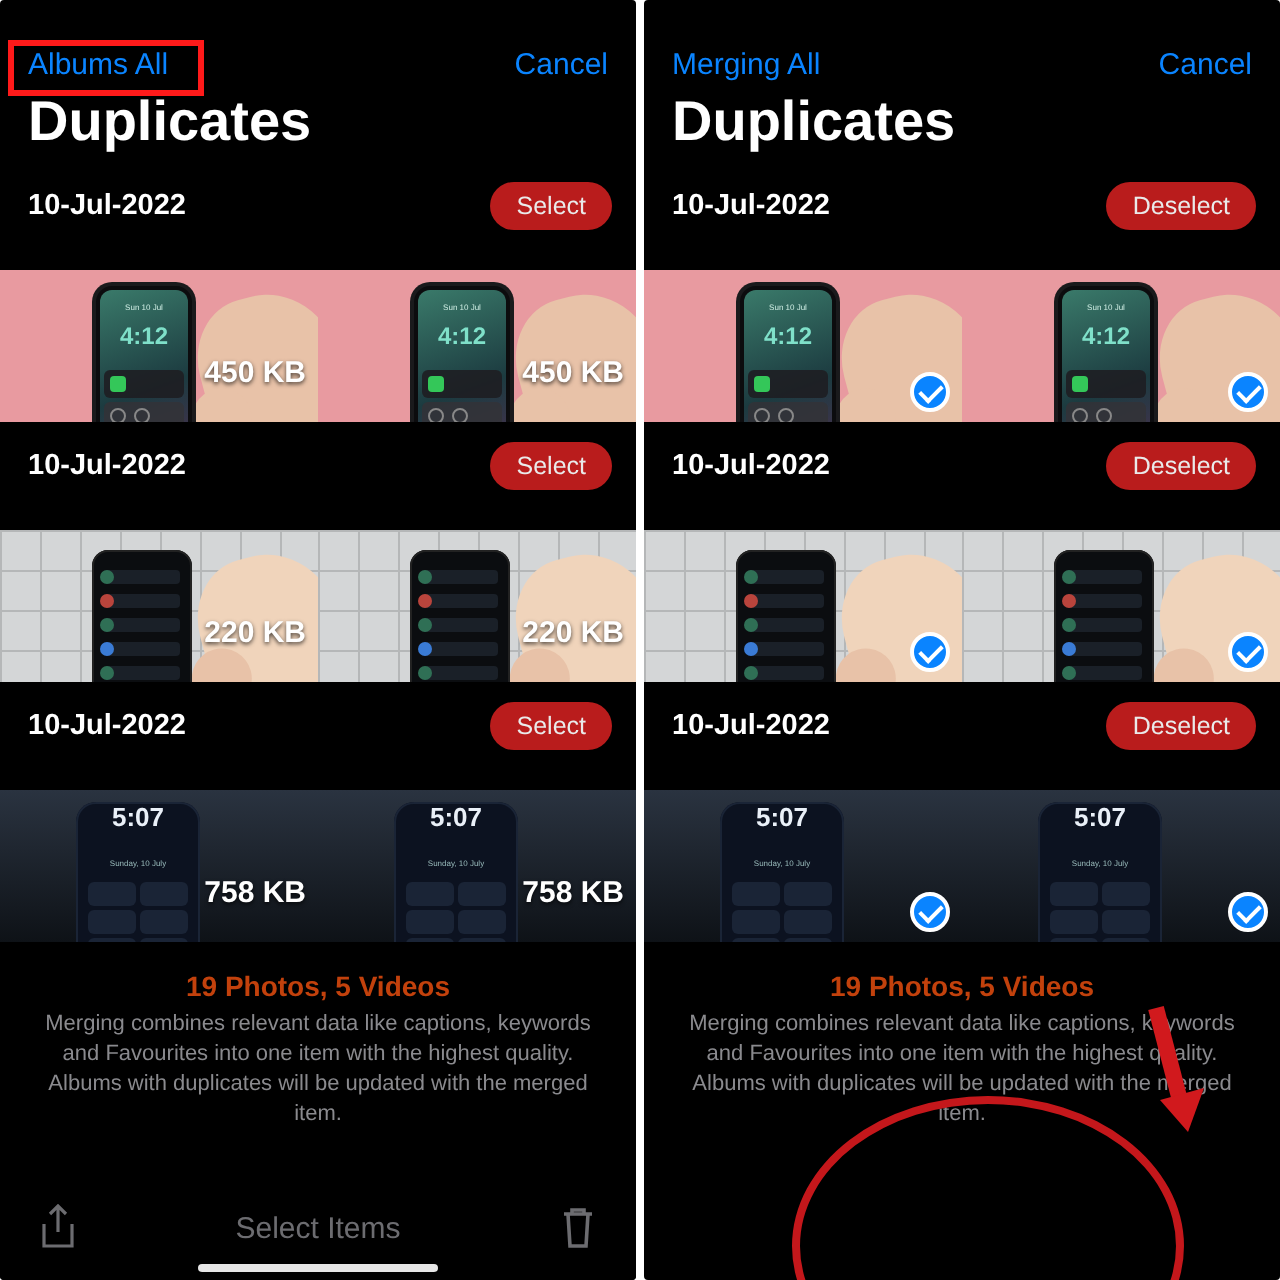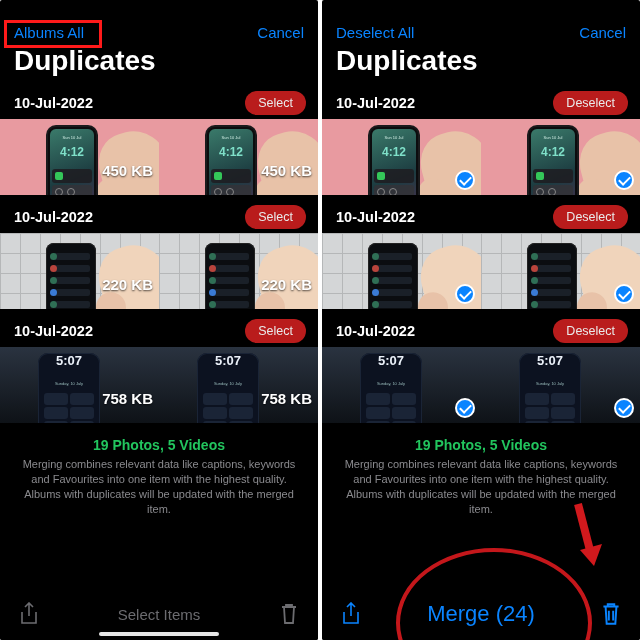--- a/index.html
+++ b/index.html
@@ -51,21 +51,21 @@
     font-weight: 700;
     padding: 0 14px 8px 14px;
   }
   .group {
     padding: 0 0 4px 0;
   }
   .group-header {
     display: flex;
     justify-content: space-between;
     align-items: center;
-    padding: 6px 12px 4px 14px;
+    padding: 6px 12px 20px 14px;
   }
   .group-date {
     color: #fff;
     font-size: 14.5px;
     font-weight: 600;
   }
   .pill {
     background: #b91c1c;
     color: #eaeaea;
     font-size: 12.5px;
@@ -216,21 +216,21 @@
     width:5px; height:9px;
     border-right:2px solid #fff;
     border-bottom:2px solid #fff;
     transform: rotate(45deg);
   }
   .summary {
     text-align: center;
     padding: 10px 18px 6px;
   }
   .summary-count {
-    color: #22c55e;
+    color: #c2410c;
     font-size: 14px;
     font-weight: 600;
     margin-bottom: 4px;
   }
   .summary-text {
     color: #8a8a8e;
     font-size: 11px;
     line-height: 1.35;
   }
   .toolbar {
@@ -465,21 +465,21 @@
           <path d="M3 5h14M7 5V3h6v2M5 5l1 16h8l1-16"></path>
         </svg>
     </div>
   </div>
   <div class="home-indicator"></div>
 </div>
 
 <div class="phone">
   <div class="statusbar"></div>
   <div class="navbar">
-    <span class="nav-btn">Deselect All</span>
+    <span class="nav-btn">Merging All</span>
     <span class="nav-btn">Cancel</span>
   </div>
   <div class="title">Duplicates</div>
 
   <div class="group">
     <div class="group-header">
       <span class="group-date">10-Jul-2022</span>
       <span class="pill">Deselect</span>
     </div>
     <div class="thumbrow">
@@ -624,33 +624,20 @@
         <div class="checkmark"></div>
       </div>
     </div>
   </div>
 
   <div class="summary">
     <div class="summary-count">19 Photos, 5 Videos</div>
     <div class="summary-text">Merging combines relevant data like captions, keywords and Favourites into one item with the highest quality. Albums with duplicates will be updated with the merged item.</div>
   </div>
 
-  <div class="toolbar">
-    <div class="tb-icon blue">
-      <svg class="share-svg" width="20" height="24" viewBox="0 0 20 24">
-          <path d="M10 1v13M6 5l4-4 4 4M3 10v11h14V10"></path>
-        </svg>
-    </div>
-    <div class="merge-label">Merge (24)</div>
-    <div class="tb-icon blue">
-      <svg class="trash-svg" width="22" height="26" viewBox="0 0 20 24">
-          <path d="M3 5h14M7 5V3h6v2M5 5l1 16h8l1-16M8 9v9M12 9v9"></path>
-        </svg>
-    </div>
-  </div>
 
   <div class="circle-annot"></div>
   <div class="arrow-annot">
     <svg width="40" height="80" viewBox="0 0 40 80">
       <path d="M14 4 L28 58" stroke="#d1191d" stroke-width="8" fill="none"></path>
       <path d="M16 50 L30 66 L38 44 Z" fill="#d1191d"></path>
     </svg>
   </div>
 </div>
 

